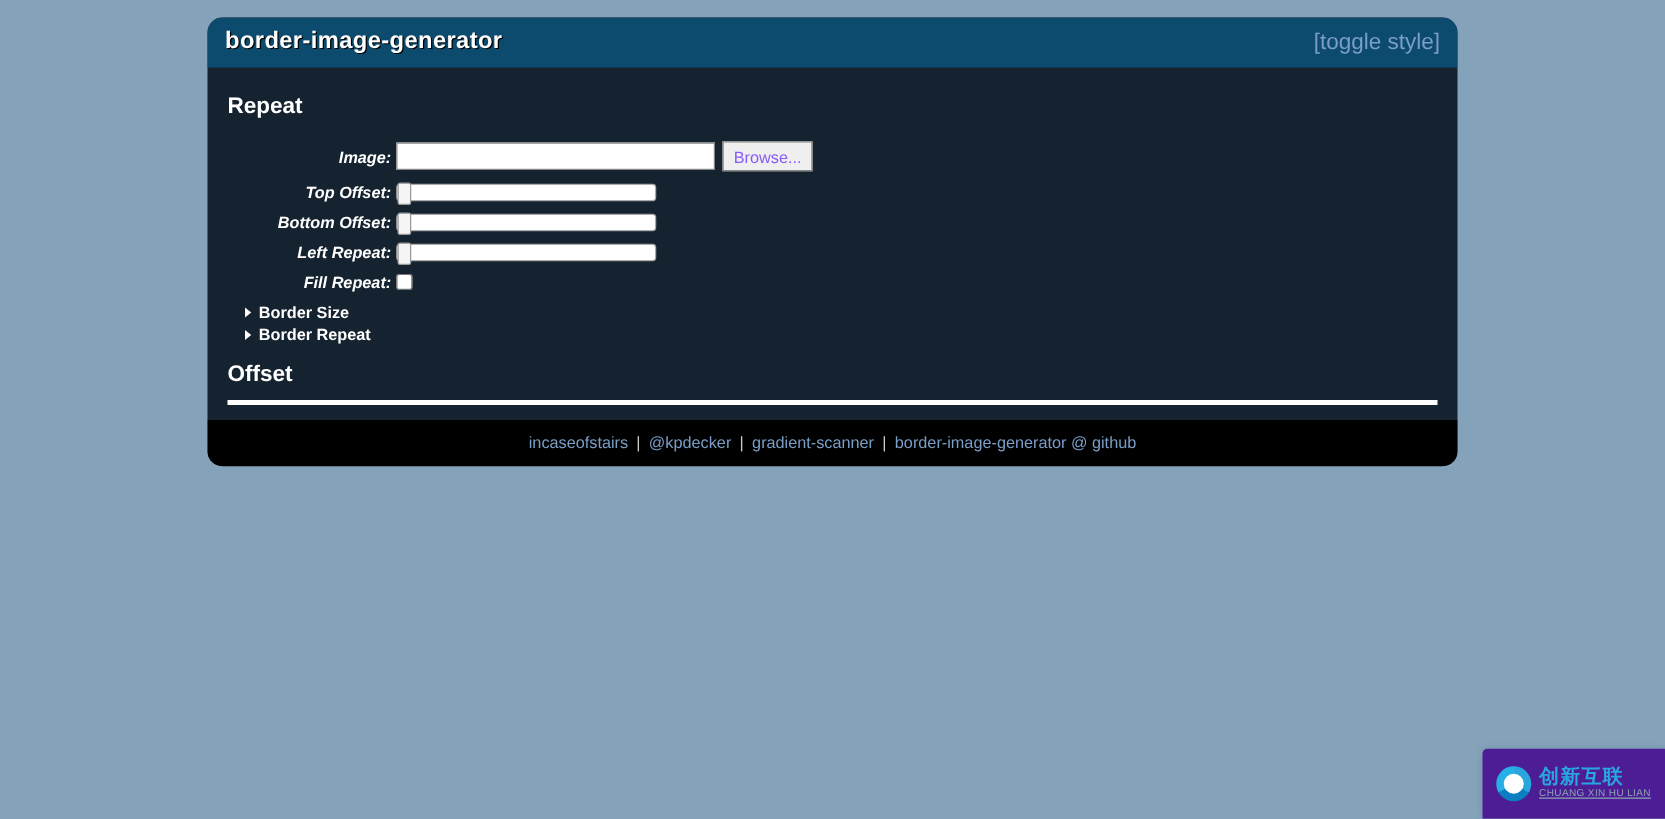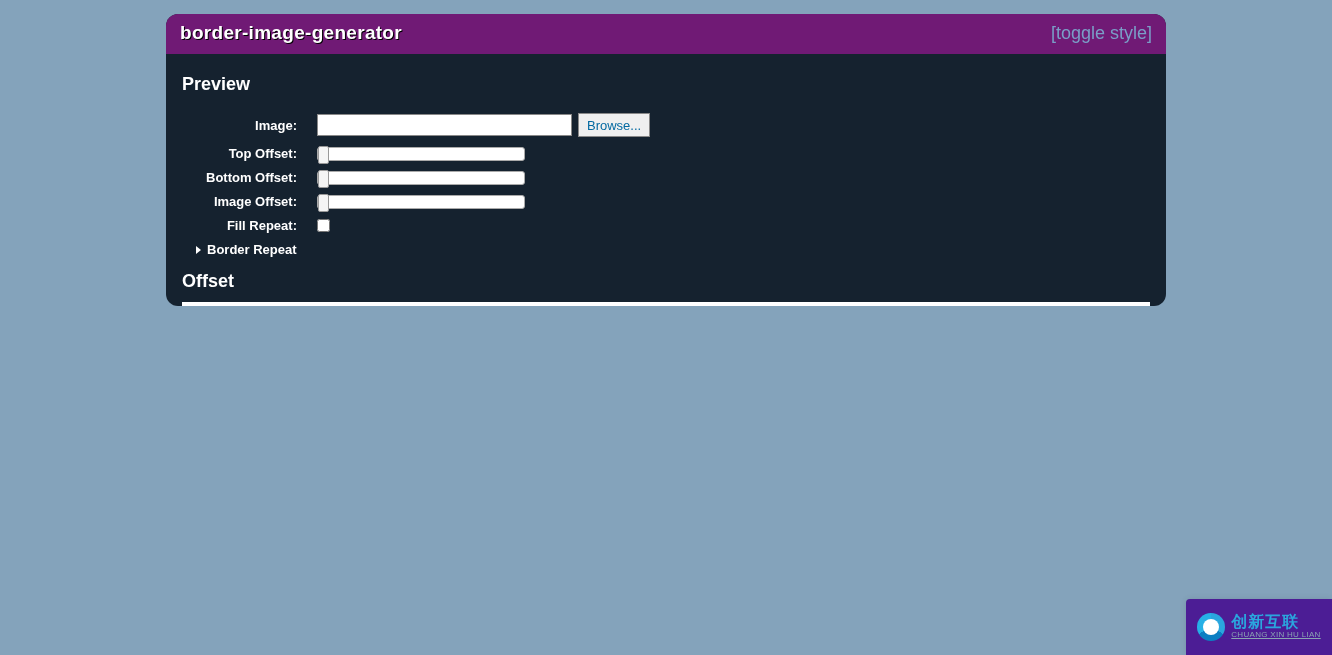--- a/index.html
+++ b/index.html
@@ -14,21 +14,21 @@
     position: relative;
   }
   .page-wrap {
     width: 1000px;
     margin: 14px auto 0;
     background: #15222f;
     border-radius: 12px;
     overflow: hidden;
   }
   .header-bar {
-    background: #701a75;
+    background: #0c4a6e;
     padding: 8px 14px 10px 14px;
     display: flex;
     align-items: center;
     justify-content: space-between;
   }
   .app-title {
     font-weight: bold;
     font-size: 19px;
     color: #fff;
     text-shadow: 1px 1px 0 #000;
@@ -53,42 +53,43 @@
     margin-bottom: 14px;
   }
   .form-row {
     display: flex;
     align-items: center;
     margin-bottom: 9px;
   }
   .form-label {
     width: 135px;
     text-align: right;
-    padding-right: 20px;
-    font-size: 13px;
-    font-weight: bold;
-    color: #fff;
+    padding-right: 4px;
+    font-size: 13px;
+    font-weight: bold;
+    color: #fff;
+    font-style: italic;
   }
   .text-input {
     height: 22px;
     background: #fff;
     border: 1px solid #888;
     width: 255px;
     padding: 2px 4px;
     font-size: 12px;
   }
   .browse-btn {
     margin-left: 6px;
     height: 24px;
     padding: 0 8px;
     background: #efefef;
     border: 1px solid #888;
     font-size: 13px;
     cursor: pointer;
-    color: #0369a1;
+    color: #8b5cf6;
   }
   .slider-track {
     width: 208px;
     height: 14px;
     background: #fff;
     border: 1px solid #aaa;
     border-radius: 3px;
     position: relative;
   }
   .slider-thumb {
@@ -175,21 +176,21 @@
 </head>
 <body>
 
 <div class="page-wrap">
   <div class="header-bar">
     <span class="app-title">border-image-generator</span>
     <span class="toggle-style">[toggle style]</span>
   </div>
 
   <div class="content">
-    <h2 class="section">Preview</h2>
+    <h2 class="section">Repeat</h2>
 
     <div class="form-area">
 
       <div class="form-row">
         <div class="form-label">Image:</div>
         <input class="text-input" type="text" value="" style="">
         <button class="browse-btn">Browse...</button>
       </div>
 
       <div class="form-row">
@@ -201,41 +202,54 @@
 
 
       <div class="form-row">
         <div class="form-label">Bottom Offset:</div>
         <div class="slider-track">
           <div class="slider-thumb"></div>
         </div>
       </div>
 
       <div class="form-row">
-        <div class="form-label">Image Offset:</div>
+        <div class="form-label">Left Repeat:</div>
         <div class="slider-track">
           <div class="slider-thumb"></div>
         </div>
       </div>
 
       <div class="form-row">
         <div class="form-label">Fill Repeat:</div>
         <input type="checkbox" class="checkbox" style="">
       </div>
 
       <div class="collapsible">
         <span class="tri-icon"></span>
+        <span>Border Size</span>
+      </div>
+      <div class="collapsible">
+        <span class="tri-icon"></span>
         <span>Border Repeat</span>
       </div>
     </div>
 
     <h2 class="section" style="margin-bottom:6px;">Offset</h2>
     <div class="hr-thin"></div>
   </div>
 
+  <div class="footer-bar">
+    <a>incaseofstairs</a>
+    <span class="sep"> | </span>
+    <a>@kpdecker</a>
+    <span class="sep"> | </span>
+    <a>gradient-scanner</a>
+    <span class="sep"> | </span>
+    <a>border-image-generator @ github</a>
+  </div>
 </div>
 
 <div class="watermark">
   <div class="wm-logo"></div>
   <div class="wm-text">
     <span class="wm-cn">创新互联</span>
     <span class="wm-en">CHUANG XIN HU LIAN</span>
   </div>
 </div>
 

